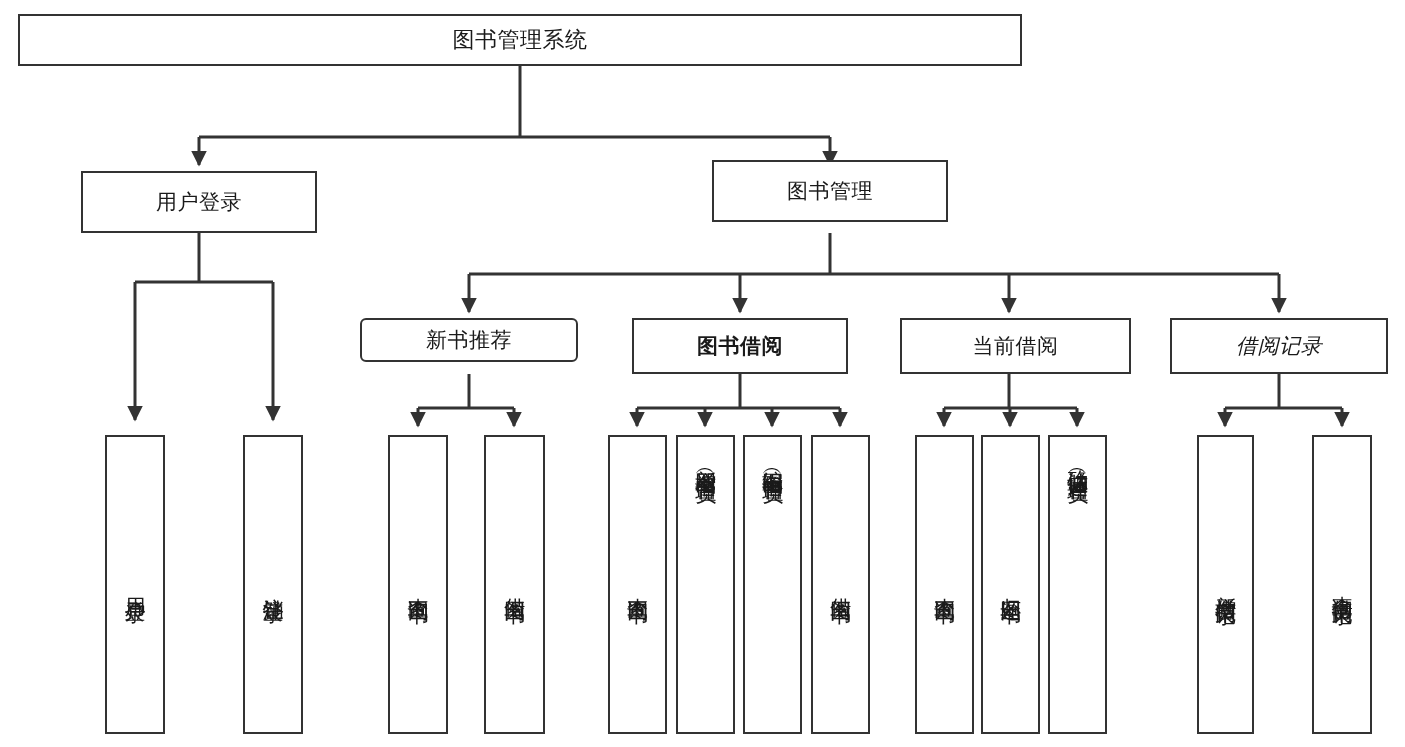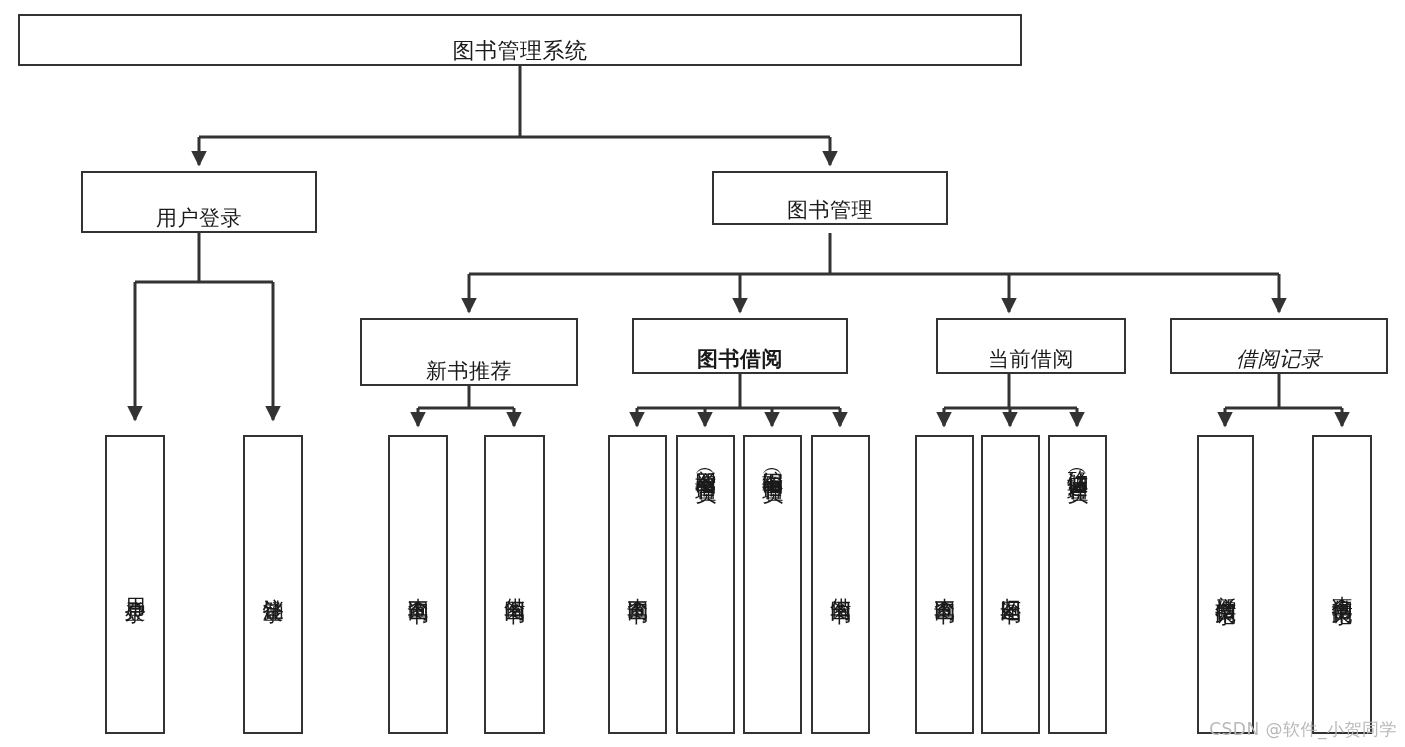--- a/index.html
+++ b/index.html
@@ -26,21 +26,21 @@
     width: 1405px;
     height: 747px;
   }
   
   .node {
     position: absolute;
     box-sizing: border-box;
     background: #ffffff;
     border: 2px solid #333333;
     display: flex;
-    align-items: flex-end;
+    align-items: center;
     justify-content: center;
     color: #1a1a1a;
     z-index: 2;
   }
   .node-label {
     display: block;
     text-align: center;
     line-height: 1.18;
     letter-spacing: 0.5px;
   }
@@ -136,31 +136,31 @@
     </g>
   </svg>
 
   <div class="node horiz root" style="left:18px; top:14px; width:1004px; height:52px;">
     <span class="node-label">图书管理系统</span>
   </div>
 
   <div class="node horiz" style="left:81px; top:171px; width:236px; height:62px;">
     <span class="node-label">用户登录</span>
   </div>
-  <div class="node horiz" style="left:712px; top:171px; width:236px; height:54px;">
+  <div class="node horiz" style="left:712px; top:160px; width:236px; height:62px;">
     <span class="node-label">图书管理</span>
   </div>
 
-  <div class="node horiz" style="left:360px; top:318px; width:218px; height:68px;">
+  <div class="node horiz" style="left:360px; top:318px; width:218px; height:44px;border-radius:6px;">
     <span class="node-label">新书推荐</span>
   </div>
   <div class="node horiz" style="left:632px; top:318px; width:216px; height:56px;font-weight:bold;">
     <span class="node-label">图书借阅</span>
   </div>
-  <div class="node horiz" style="left:900px; top:318px; width:190px; height:56px;margin-left:36px;">
+  <div class="node horiz" style="left:900px; top:318px; width:231px; height:56px;">
     <span class="node-label">当前借阅</span>
   </div>
   <div class="node horiz" style="left:1170px; top:318px; width:218px; height:56px;font-style:italic;">
     <span class="node-label">借阅记录</span>
   </div>
 
   <div class="node vert center-text" style="left:105px; top:435px; width:60px; height:299px;">
     <span class="node-label">用户登录</span>
   </div>
   <div class="node vert center-text" style="left:243px; top:435px; width:60px; height:299px;">
@@ -197,15 +197,14 @@
     <span class="node-label">确认归还（管理员）</span>
   </div>
 
   <div class="node vert center-text" style="left:1197px; top:435px; width:57px; height:299px;">
     <span class="node-label">新增借阅记录</span>
   </div>
   <div class="node vert center-text" style="left:1312px; top:435px; width:60px; height:299px;">
     <span class="node-label">查询借阅记录</span>
   </div>
 
-  <div id="watermark">CSDN @软件_小贺同学</div>
 
 </div>
 
 </body></html>

